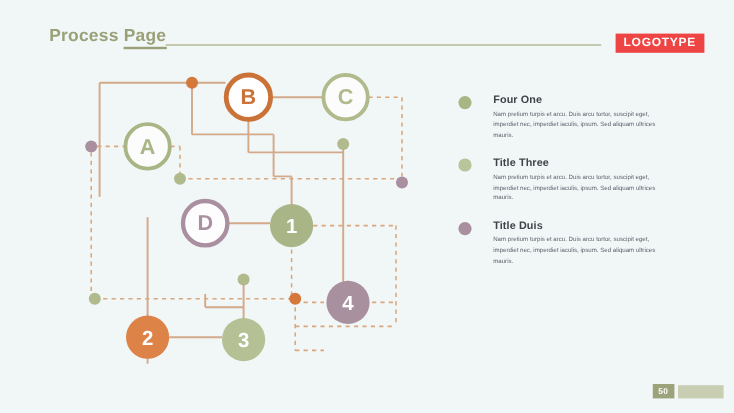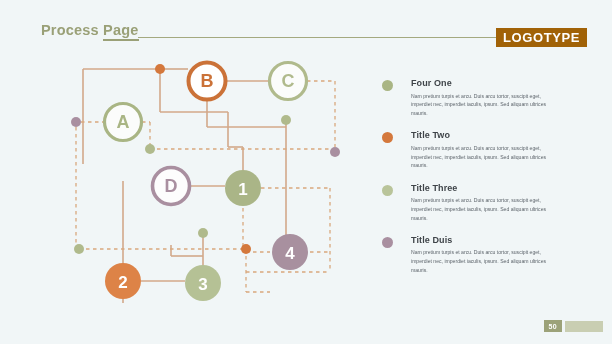--- a/index.html
+++ b/index.html
@@ -19,22 +19,22 @@
     font-size:14.5px;font-weight:bold;color:#9aa077;
     letter-spacing:.2px;white-space:nowrap;
   }
   .title .u{border-bottom:2px solid #9aa077;padding-bottom:1px;}
   .hrule{
     position:absolute;left:97px;top:15px;right:93px;
     height:1px;background:#a4a97f;
   }
   .logo-badge{
     position:absolute;right:7px;top:6px;
-    background:#a16207;color:#ffffff;
-    font-size:13px;font-weight:bold;letter-spacing:.6px;
+    background:#ef4444;color:#ffffff;
+    font-size:10px;font-weight:bold;letter-spacing:.6px;
     padding:3px 7px 3px 7px;
     line-height:1;
   }
 
   
   .diagram{position:absolute;left:0;top:40px;width:372px;height:275px;}
   .diagram svg{display:block;}
 
   
   .legend{position:absolute;left:378px;top:78px;width:205px;}
@@ -168,25 +168,20 @@
   </div>
 
   <div class="legend">
 
     <div class="legend-item">
       <span class="legend-dot" style="background:#a9b584"></span>
       <p class="legend-title">Four One</p>
       <p class="legend-body">Nam pretium turpis et arcu. Duis arcu tortor, suscipit eget, imperdiet nec, imperdiet iaculis, ipsum. Sed aliquam ultrices mauris.</p>
     </div>
 
-    <div class="legend-item">
-      <span class="legend-dot" style="background:#d4783c"></span>
-      <p class="legend-title">Title Two</p>
-      <p class="legend-body">Nam pretium turpis et arcu. Duis arcu tortor, suscipit eget, imperdiet nec, imperdiet iaculis, ipsum. Sed aliquam ultrices mauris.</p>
-    </div>
 
     <div class="legend-item">
       <span class="legend-dot" style="background:#b9c49a"></span>
       <p class="legend-title">Title Three</p>
       <p class="legend-body">Nam pretium turpis et arcu. Duis arcu tortor, suscipit eget, imperdiet nec, imperdiet iaculis, ipsum. Sed aliquam ultrices mauris.</p>
     </div>
 
     <div class="legend-item">
       <span class="legend-dot" style="background:#a98fa0"></span>
       <p class="legend-title">Title Duis</p>

